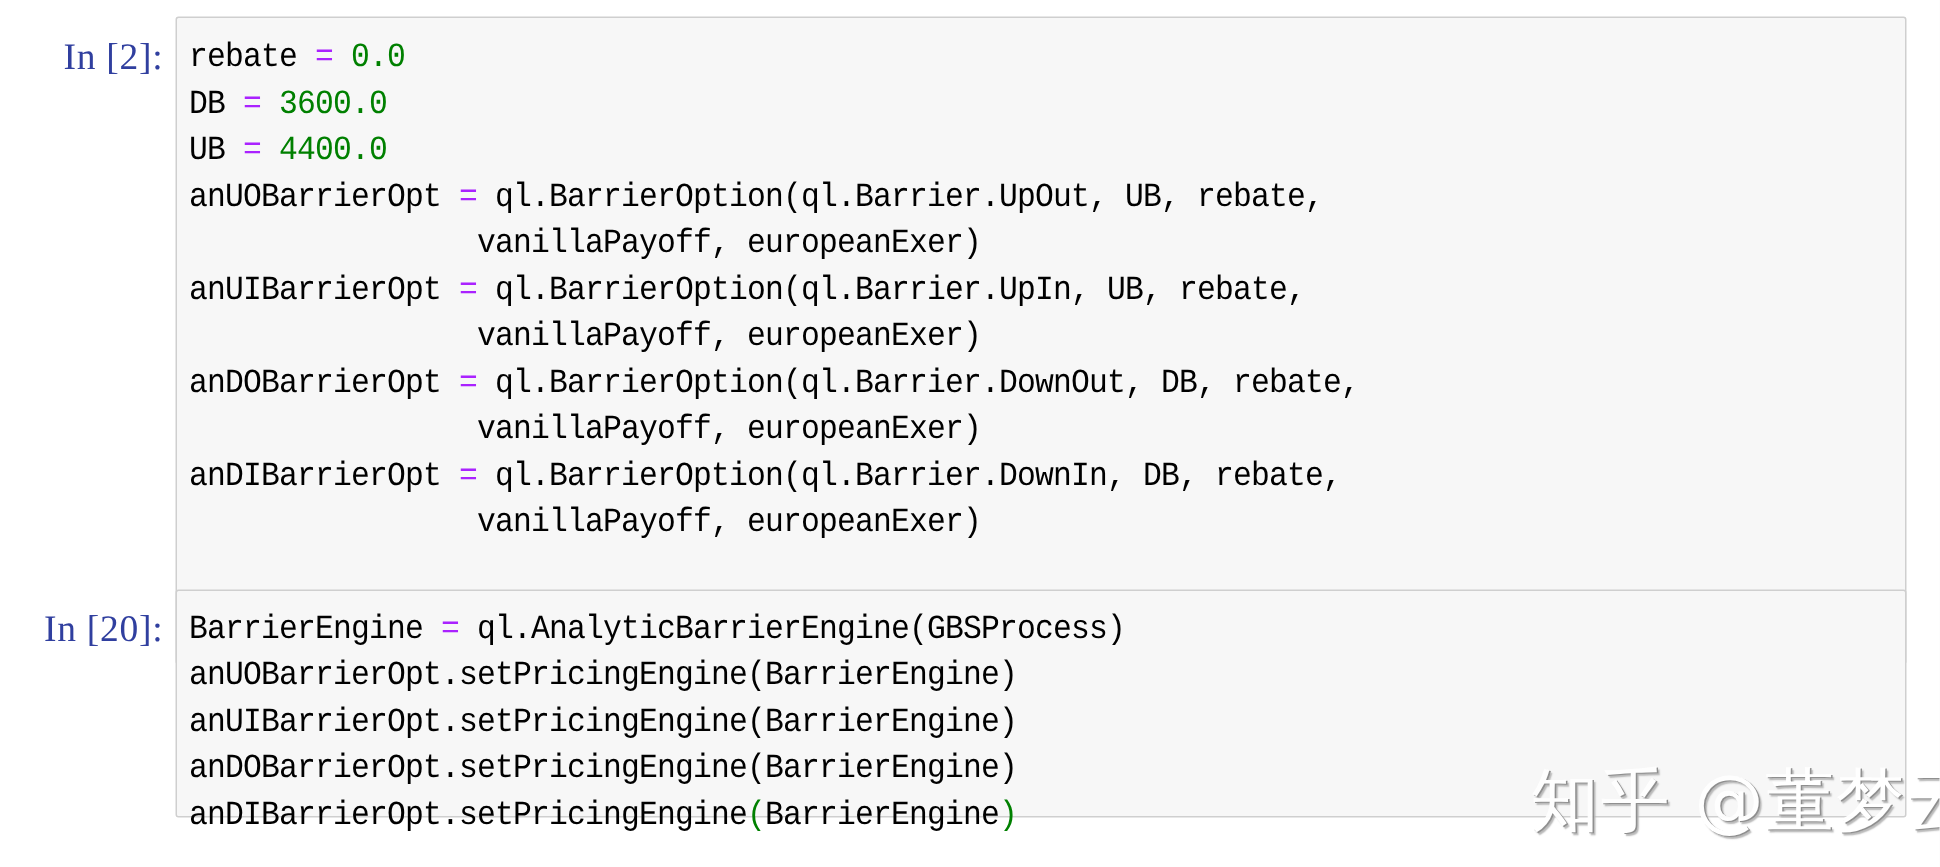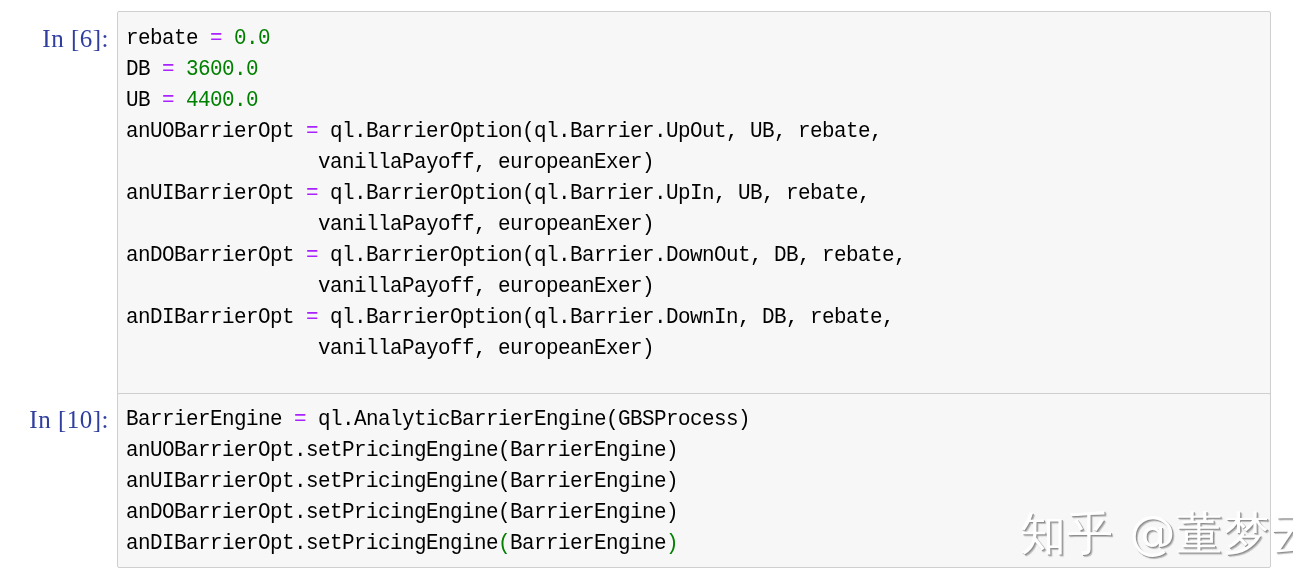--- a/index.html
+++ b/index.html
@@ -65,26 +65,26 @@
       text-shadow: 1px 1px 0 #8a8a8a, 2px 2px 1px #b5b5b5;
       letter-spacing: 1px;
       white-space: pre;
       opacity: 0.95;
     }
   </style>
 </head>
 <body>
 
 <div class="cell" style="top:0;">
-  <div class="prompt" style="top:23px;">In [6]:</div>
+  <div class="prompt" style="top:23px;">In [2]:</div>
   <div class="input-area" style="top:11px;height:432px;text-decoration:underline;">
     <div class="code" style="top:11px;"><span class="line"><span>rebate </span><span class="op">=</span><span> </span><span class="num">0.0</span></span><span class="line"><span>DB </span><span class="op">=</span><span> </span><span class="num">3600.0</span></span><span class="line"><span>UB </span><span class="op">=</span><span> </span><span class="num">4400.0</span></span><span class="line"><span>anUOBarrierOpt </span><span class="op">=</span><span> ql.BarrierOption(ql.Barrier.UpOut, UB, rebate,</span></span><span class="line"><span>                vanillaPayoff, europeanExer)</span></span><span class="line"><span>anUIBarrierOpt </span><span class="op">=</span><span> ql.BarrierOption(ql.Barrier.UpIn, UB, rebate,</span></span><span class="line"><span>                vanillaPayoff, europeanExer)</span></span><span class="line"><span>anDOBarrierOpt </span><span class="op">=</span><span> ql.BarrierOption(ql.Barrier.DownOut, DB, rebate,</span></span><span class="line"><span>                vanillaPayoff, europeanExer)</span></span><span class="line"><span>anDIBarrierOpt </span><span class="op">=</span><span> ql.BarrierOption(ql.Barrier.DownIn, DB, rebate,</span></span><span class="line"><span>                vanillaPayoff, europeanExer)</span></span></div>
   </div>
 </div>
 
 <div class="cell" style="top:0;">
-  <div class="prompt" style="top:404px;">In [10]:</div>
-  <div class="input-area" style="top:393px;height:175px;">
+  <div class="prompt" style="top:404px;">In [20]:</div>
+  <div class="input-area" style="top:393px;height:152px;">
     <div class="code" style="top:10px;"><span class="line"><span>BarrierEngine </span><span class="op">=</span><span> ql.AnalyticBarrierEngine(GBSProcess)</span></span><span class="line"><span>anUOBarrierOpt.setPricingEngine(BarrierEngine)</span></span><span class="line"><span>anUIBarrierOpt.setPricingEngine(BarrierEngine)</span></span><span class="line"><span>anDOBarrierOpt.setPricingEngine(BarrierEngine)</span></span><span class="line"><span>anDIBarrierOpt.setPricingEngine</span><span class="paren-match">(</span><span>BarrierEngine</span><span class="paren-match">)</span></span></div>
   </div>
 </div>
 
 <div class="watermark">知乎 @董梦云</div>
 
 </body></html>

